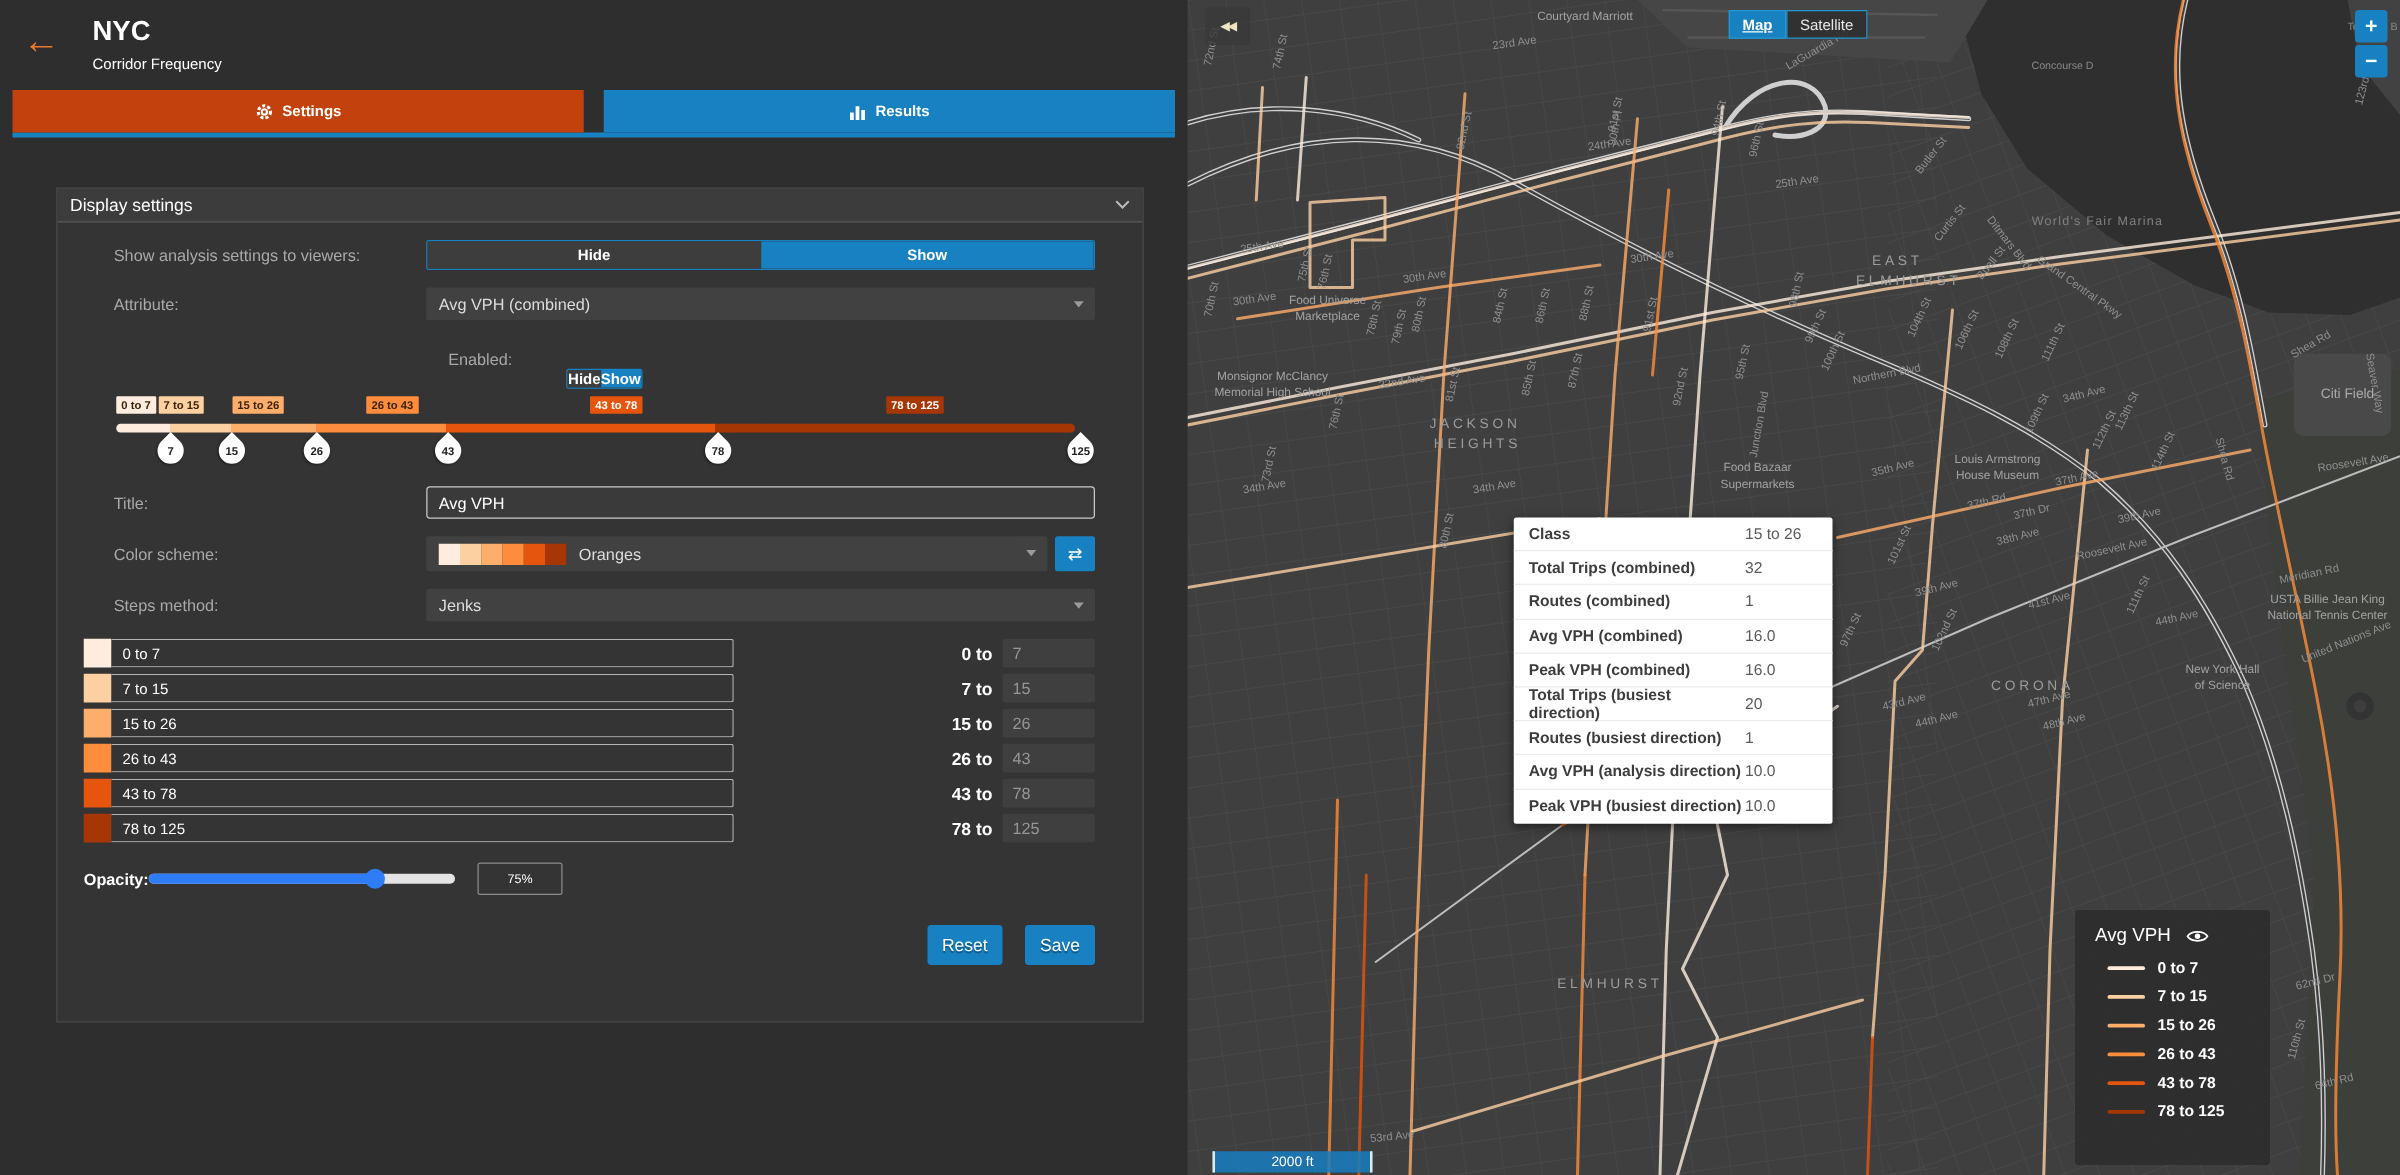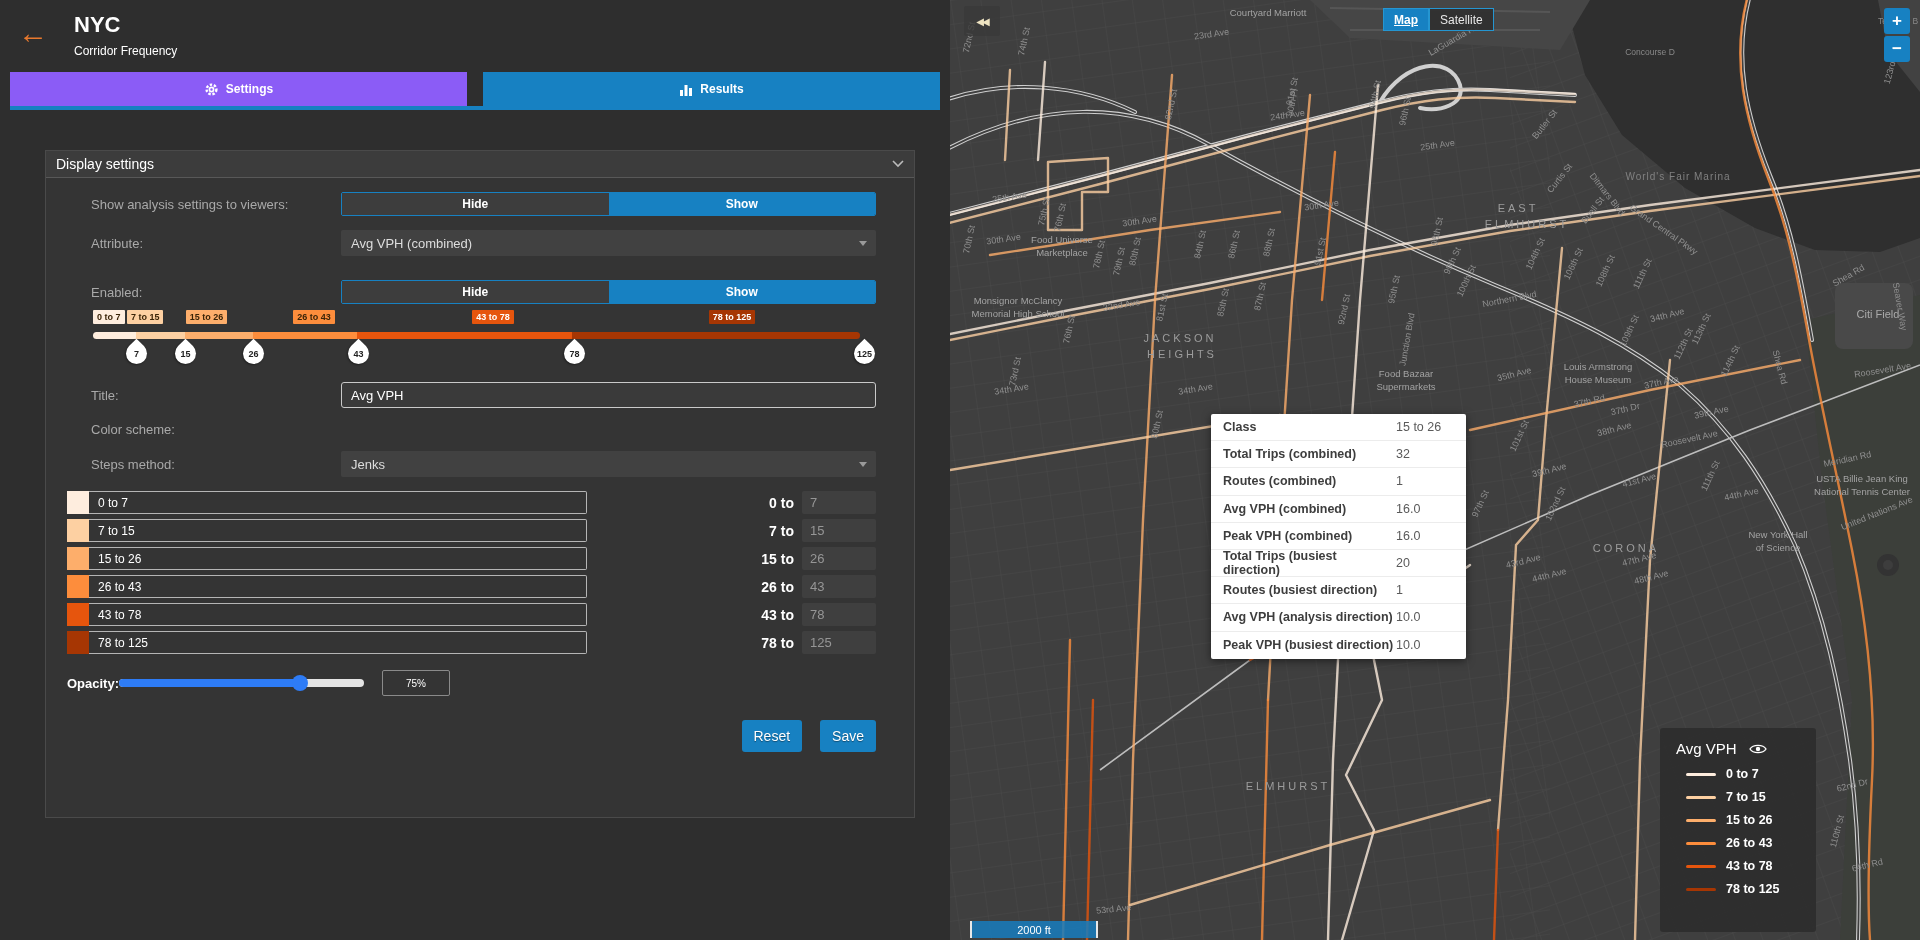--- a/index.html
+++ b/index.html
@@ -13,21 +13,21 @@
   .hdr { display:flex; align-items:flex-start; padding:12px 0 0 18px; height:68px; }
   .back-arrow { color:var(--orange); font-size:30px; line-height:30px; font-weight:bold;
                 margin-top:6px; cursor:pointer; }
   .hdr-text { margin-left:26px; }
   .hdr-title { color:#fff; font-size:22px; font-weight:bold; }
   .hdr-sub { color:#fff; font-size:12px; margin-top:6px; }
 
   .tabs { display:flex; margin:4px 10px 0 10px; border-bottom:4px solid var(--accent); }
   .tab { height:34px; display:flex; align-items:center; justify-content:center; gap:7px;
          font-size:12px; font-weight:bold; color:#fff; cursor:pointer; }
-  .tab-settings { flex:1; background:#8b5cf6; margin-right:16px; }
+  .tab-settings { flex:1; background:#c2410c; margin-right:16px; }
   .tab-results  { flex:1; background:var(--accent); }
   .gear-svg, .bars-svg { display:block; }
 
   .dpanel { position:absolute; left:45px; right:35px; top:150px; bottom:122px;
             background:#343434; border:1px solid #4a4a4a; }
   .dpanel-hdr { height:27px; background:#3c3c3c; border-bottom:1px solid #585858;
                 display:flex; align-items:center; justify-content:space-between;
                 padding:0 10px; color:#fff; font-size:14px; }
   .dpanel-body { padding:14px 38px 0 45px; }
 
@@ -185,21 +185,21 @@
       </div>
 
       <div class="frow" style="margin-bottom:24px;">
         <div class="flabel">Attribute:</div>
         <div class="fctrl select">
           <span>Avg VPH (combined)</span>
           <i class="caret"></i>
         </div>
       </div>
 
-      <div class="frow" style="margin-bottom:6px;">
+      <div class="frow" style="margin-bottom:6px;flex-direction:column;">
         <div class="flabel">Enabled:</div>
         <div class="fctrl toggle">
           <div class="tg">Hide</div>
           <div class="tg on">Show</div>
         </div>
       </div>
 
       <div class="bslider">
         <div class="btrack" id="btrack" style="background: linear-gradient(to right, rgb(254, 237, 222) 0%, rgb(254, 237, 222) 5.6%, rgb(253, 208, 162) 5.6%, rgb(253, 208, 162) 12%, rgb(253, 174, 107) 12%, rgb(253, 174, 107) 20.8%, rgb(253, 141, 60) 20.8%, rgb(253, 141, 60) 34.4%, rgb(230, 85, 13) 34.4%, rgb(230, 85, 13) 62.4%, rgb(166, 54, 3) 62.4%, rgb(166, 54, 3) 100%);"></div>
         <div id="chips">
@@ -232,20 +232,35 @@
           </div>
       </div>
 
       <div class="frow">
         <div class="flabel">Title:</div>
         <input class="fctrl tinput" value="Avg VPH" style="">
       </div>
 
       <div class="frow">
         <div class="flabel">Color scheme:</div>
+        <div class="fctrl scheme-wrap">
+          <div class="select scheme-sel">
+            <span class="swatches" id="scheme-swatches">
+                <i style="background: rgb(254, 237, 222);"></i>
+                <i style="background: rgb(253, 208, 162);"></i>
+                <i style="background: rgb(253, 174, 107);"></i>
+                <i style="background: rgb(253, 141, 60);"></i>
+                <i style="background: rgb(230, 85, 13);"></i>
+                <i style="background: rgb(166, 54, 3);"></i>
+              </span>
+            <span>Oranges</span>
+            <i class="caret"></i>
+          </div>
+          <button class="swap-btn">⇄</button>
+        </div>
       </div>
 
       <div class="frow">
         <div class="flabel">Steps method:</div>
         <div class="fctrl select">
           <span>Jenks</span>
           <i class="caret"></i>
         </div>
       </div>
 

